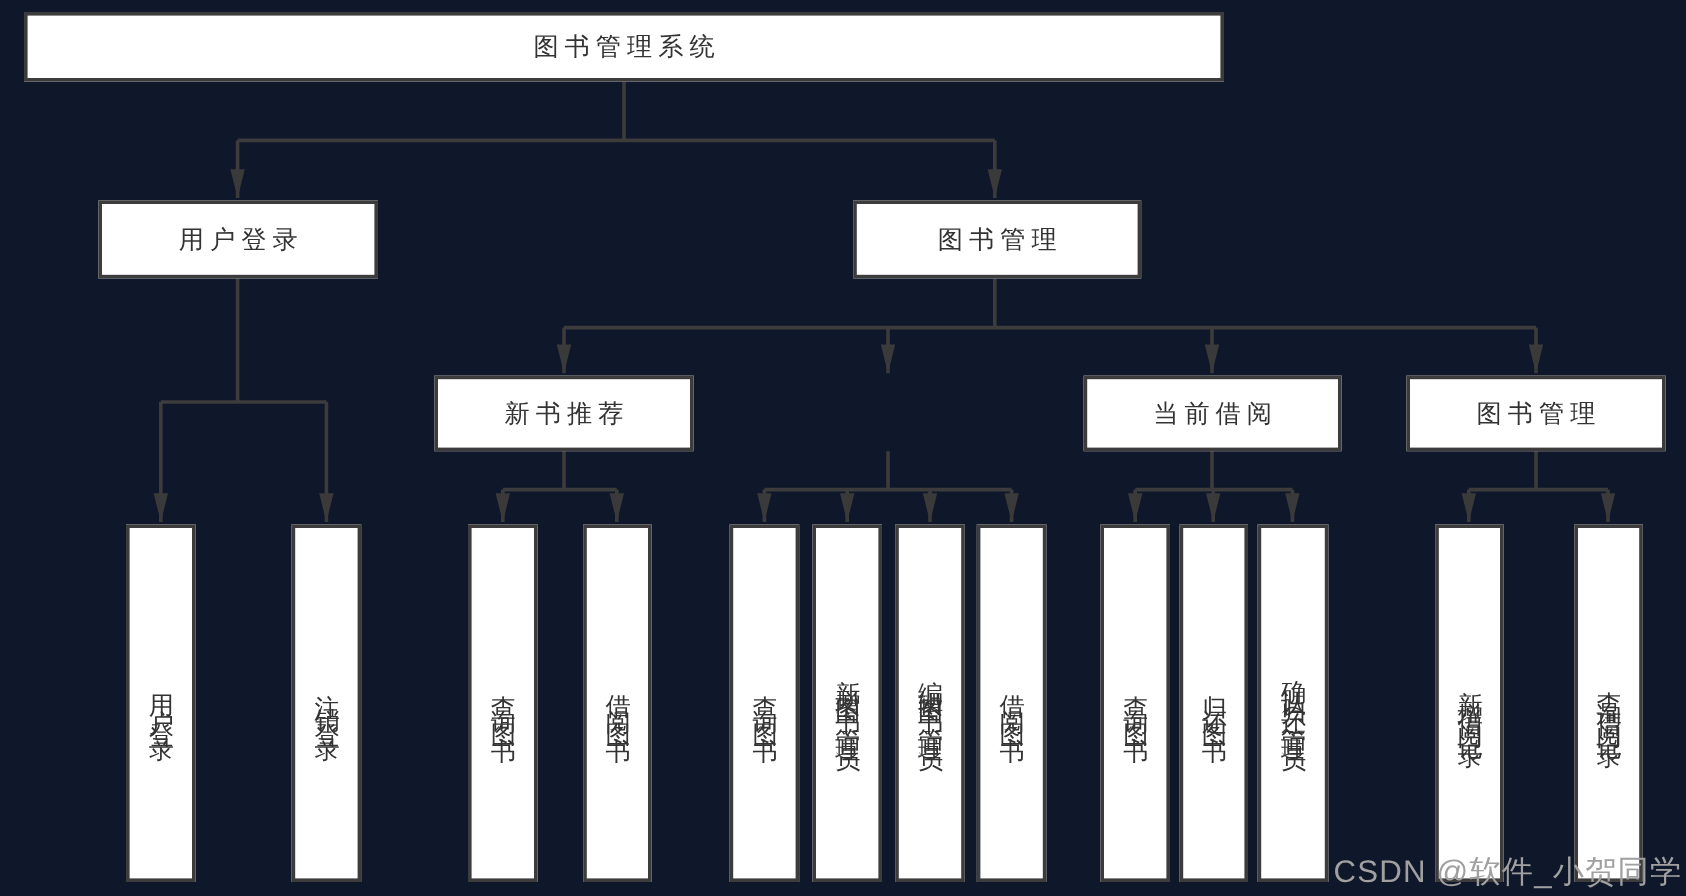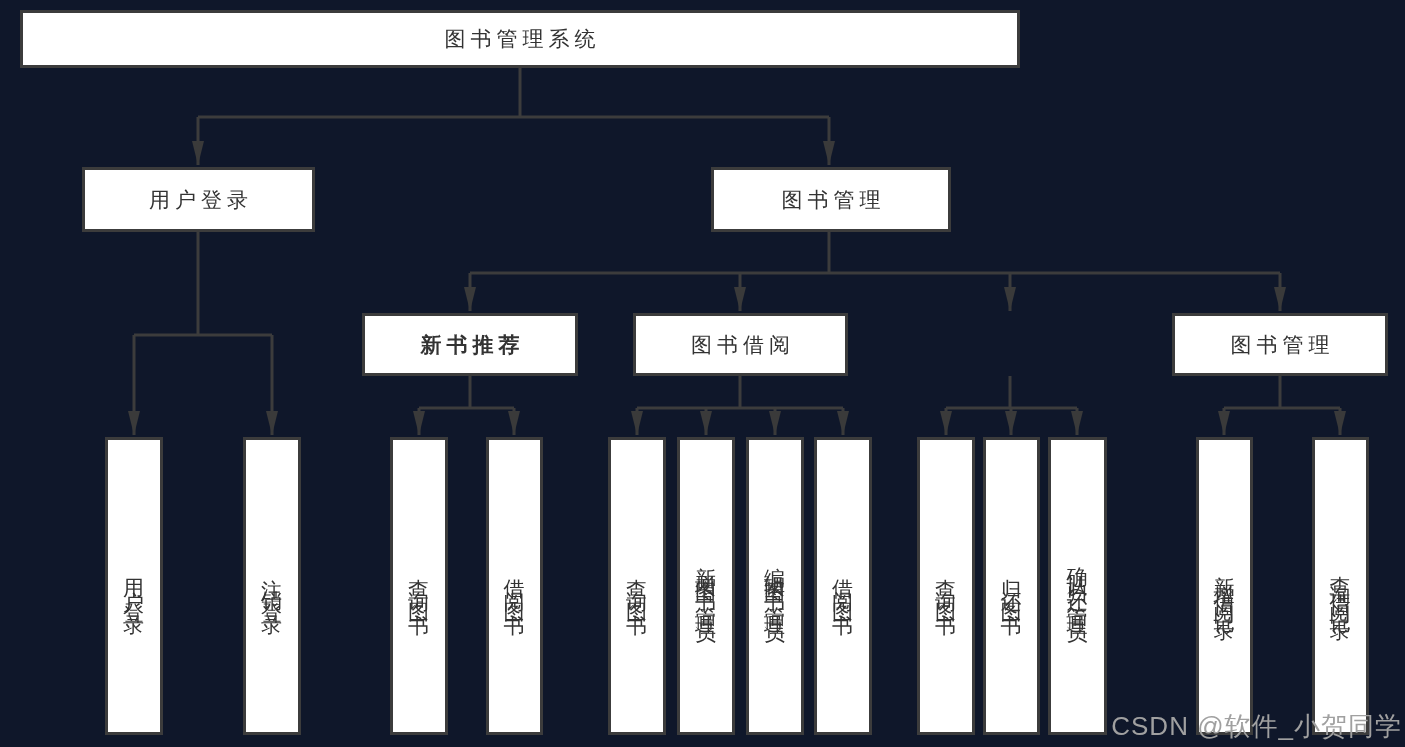--- a/index.html
+++ b/index.html
@@ -129,22 +129,22 @@
       <line x1="1224" y1="408" x2="1224" y2="435" marker-end="url(#ah)"></line>
       <line x1="1340" y1="408" x2="1340" y2="435" marker-end="url(#ah)"></line>
     </g>
   </svg>
 
   <div class="node" style="left:20px; top:10px; width:1000px; height:58px;">图书管理系统</div>
 
   <div class="node" style="left:82px; top:167px; width:233px; height:65px;">用户登录</div>
   <div class="node" style="left:711px; top:167px; width:240px; height:65px;">图书管理</div>
 
-  <div class="node" style="left:362px; top:313px; width:216px; height:63px;font-weight:bold;">新书推荐</div>
-  <div class="node" style="left:633px; top:313px; width:215px; height:63px;">图书借阅</div>
+  <div class="node" style="left:362px; top:313px; width:216px; height:63px;">新书推荐</div>
+  <div class="node" style="left:903px; top:313px; width:215px; height:63px;">当前借阅</div>
   <div class="node" style="left:1172px; top:313px; width:216px; height:63px;">图书管理</div>
 
   <div class="leaf" style="left:105px;">
     <span class="vtext">用户登录</span>
   </div>
   <div class="leaf" style="left:243px;">
     <span class="vtext">注销登录</span>
   </div>
 
   <div class="leaf" style="left:390px;">

